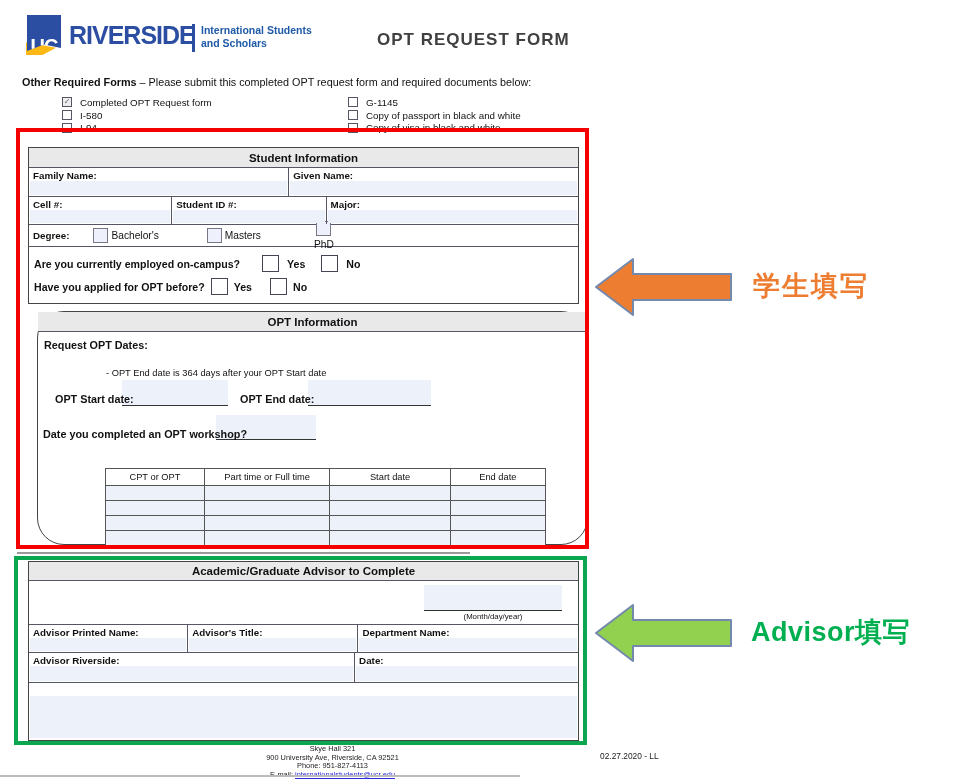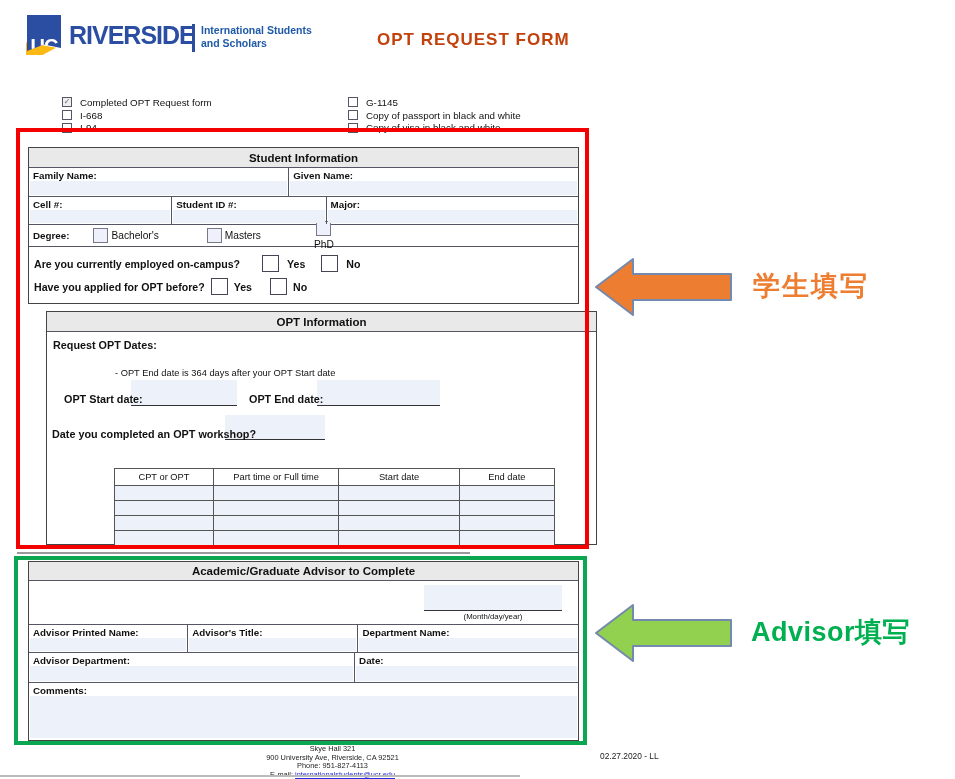--- a/index.html
+++ b/index.html
@@ -11,21 +11,21 @@
   .shield .gold{position:absolute;left:0;top:24px;width:30px;height:16px;background:#FDB913;
                 clip-path:polygon(0 20%,100% 55%,55% 100%,0 100%);}
   .shield .blue{position:absolute;left:1px;top:0;width:34px;height:36px;background:#2B4EA2;
                 clip-path:polygon(0 0,100% 0,100% 92%,50% 82%,0 100%);
                 display:flex;align-items:flex-start;justify-content:center;}
   .shield .uc{color:#fff;font-weight:bold;font-size:20px;letter-spacing:-1px;margin-top:20px;}
   .wordmark{position:absolute;left:69px;top:21px;font-size:25px;font-weight:bold;color:#2B4EA2;letter-spacing:-1px;}
   .logobar{position:absolute;left:192px;top:24px;width:3px;height:28px;background:#2B4EA2;}
   .division{position:absolute;left:201px;top:24px;font-size:10.5px;font-weight:bold;color:#1F5AA8;line-height:12.5px;}
 
-  .title{position:absolute;left:377px;top:30px;font-size:17px;font-weight:600;letter-spacing:1px;color:#c2410c;}
+  .title{position:absolute;left:377px;top:30px;font-size:17px;font-weight:600;letter-spacing:1px;color:#404040;}
 
   .intro{position:absolute;left:22px;top:76px;font-size:10.8px;}
   .intro b{font-weight:bold;}
 
   
   .chk-col{position:absolute;top:96px;}
   .chk-item{display:flex;align-items:center;gap:8px;height:12.8px;font-size:9.8px;}
   .cbx{width:8px;height:8px;border:1.2px solid #556;background:#fff;flex:0 0 auto;
        display:flex;align-items:center;justify-content:center;font-size:8px;color:#667;line-height:8px;}
   .cbx.checked{background:#eee;}
@@ -89,29 +89,32 @@
   </div>
   <div class="wordmark">RIVERSIDE</div>
   <div class="logobar"></div>
   <div class="division">
     <div>International Students</div>
     <div>and Scholars</div>
   </div>
 
   <div class="title">OPT REQUEST FORM</div>
 
+  <div class="intro">
+    <b>Other Required Forms</b><span> – Please submit this completed OPT request form and required documents below:</span>
+  </div>
 
   <div class="chk-col" style="left:62px;">
     <div class="chk-item">
       <span class="cbx checked">✓</span>
       <span>Completed OPT Request form</span>
     </div>
     <div class="chk-item">
       <span class="cbx"></span>
-      <span>I-668</span>
+      <span>I-580</span>
     </div>
     <div class="chk-item">
       <span class="cbx"></span>
       <span>I-94</span>
     </div>
   </div>
   <div class="chk-col" style="left:348px;">
     <div class="chk-item">
       <span class="cbx"></span>
       <span>G-1145</span>
@@ -182,21 +185,21 @@
       <div class="qline" style="left:5px;top:31px;gap:6px;">
         <span>Have you applied for OPT before?</span>
         <span class="cbq"></span>
         <span class="opt">Yes</span>
         <span class="cbq" style="margin-left:12px;"></span>
         <span class="opt">No</span>
       </div>
     </div>
   </div>
 
-  <div class="fbox" style="left:46px;top:311px;width:551px;height:234px;">
+  <div class="fbox" style="left:37px;top:311px;width:551px;height:234px;border-radius:27px;">
     <div class="shead" style="height:19px;">OPT Information</div>
     <div style="position:relative;height:212px;">
       <div class="flabel" style="left:6px;top:7px;">Request OPT Dates:</div>
       <div class="note" style="left:68px;top:36px;">- OPT End date is 364 days after your OPT Start date</div>
 
       <div class="blank" style="left:84px;top:48px;width:106px;height:26px;"></div>
       <div class="flabel" style="left:17px;top:61px;">OPT Start date:</div>
       <div class="blank" style="left:270px;top:48px;width:123px;height:26px;"></div>
       <div class="flabel" style="left:202px;top:61px;">OPT End date:</div>
 
@@ -259,31 +262,30 @@
         <div class="fill"></div>
       </div>
       <div class="cell last" style="width:40%;">
         <div class="lbl">Department Name:</div>
         <div class="fill"></div>
       </div>
     </div>
 
     <div class="frow" style="height:30px;">
       <div class="cell" style="width:59.4%;">
-        <div class="lbl">Advisor Department:</div>
+        <div class="lbl">Advisor Riverside:</div>
         <div class="fill"></div>
       </div>
       <div class="cell last" style="width:40.6%;">
         <div class="lbl">Date:</div>
         <div class="fill"></div>
       </div>
     </div>
 
     <div style="position:relative;height:56px;">
-      <div class="lbl">Comments:</div>
       <div class="fill" style="top:13px;"></div>
     </div>
   </div>
 
   <div class="greenbox"></div>
 
   <svg class="arrow" style="left:593px;top:254px;" viewBox="0 0 142 66">
     <polygon points="3,33 40,5 40,20 138,20 138,46 40,46 40,61" fill="#ED7D31" stroke="#7389AE" stroke-width="2" stroke-linejoin="round"></polygon>
   </svg>
   <div class="anno" style="left:753px;top:268px;color:#ED7D31;">学生填写</div>

